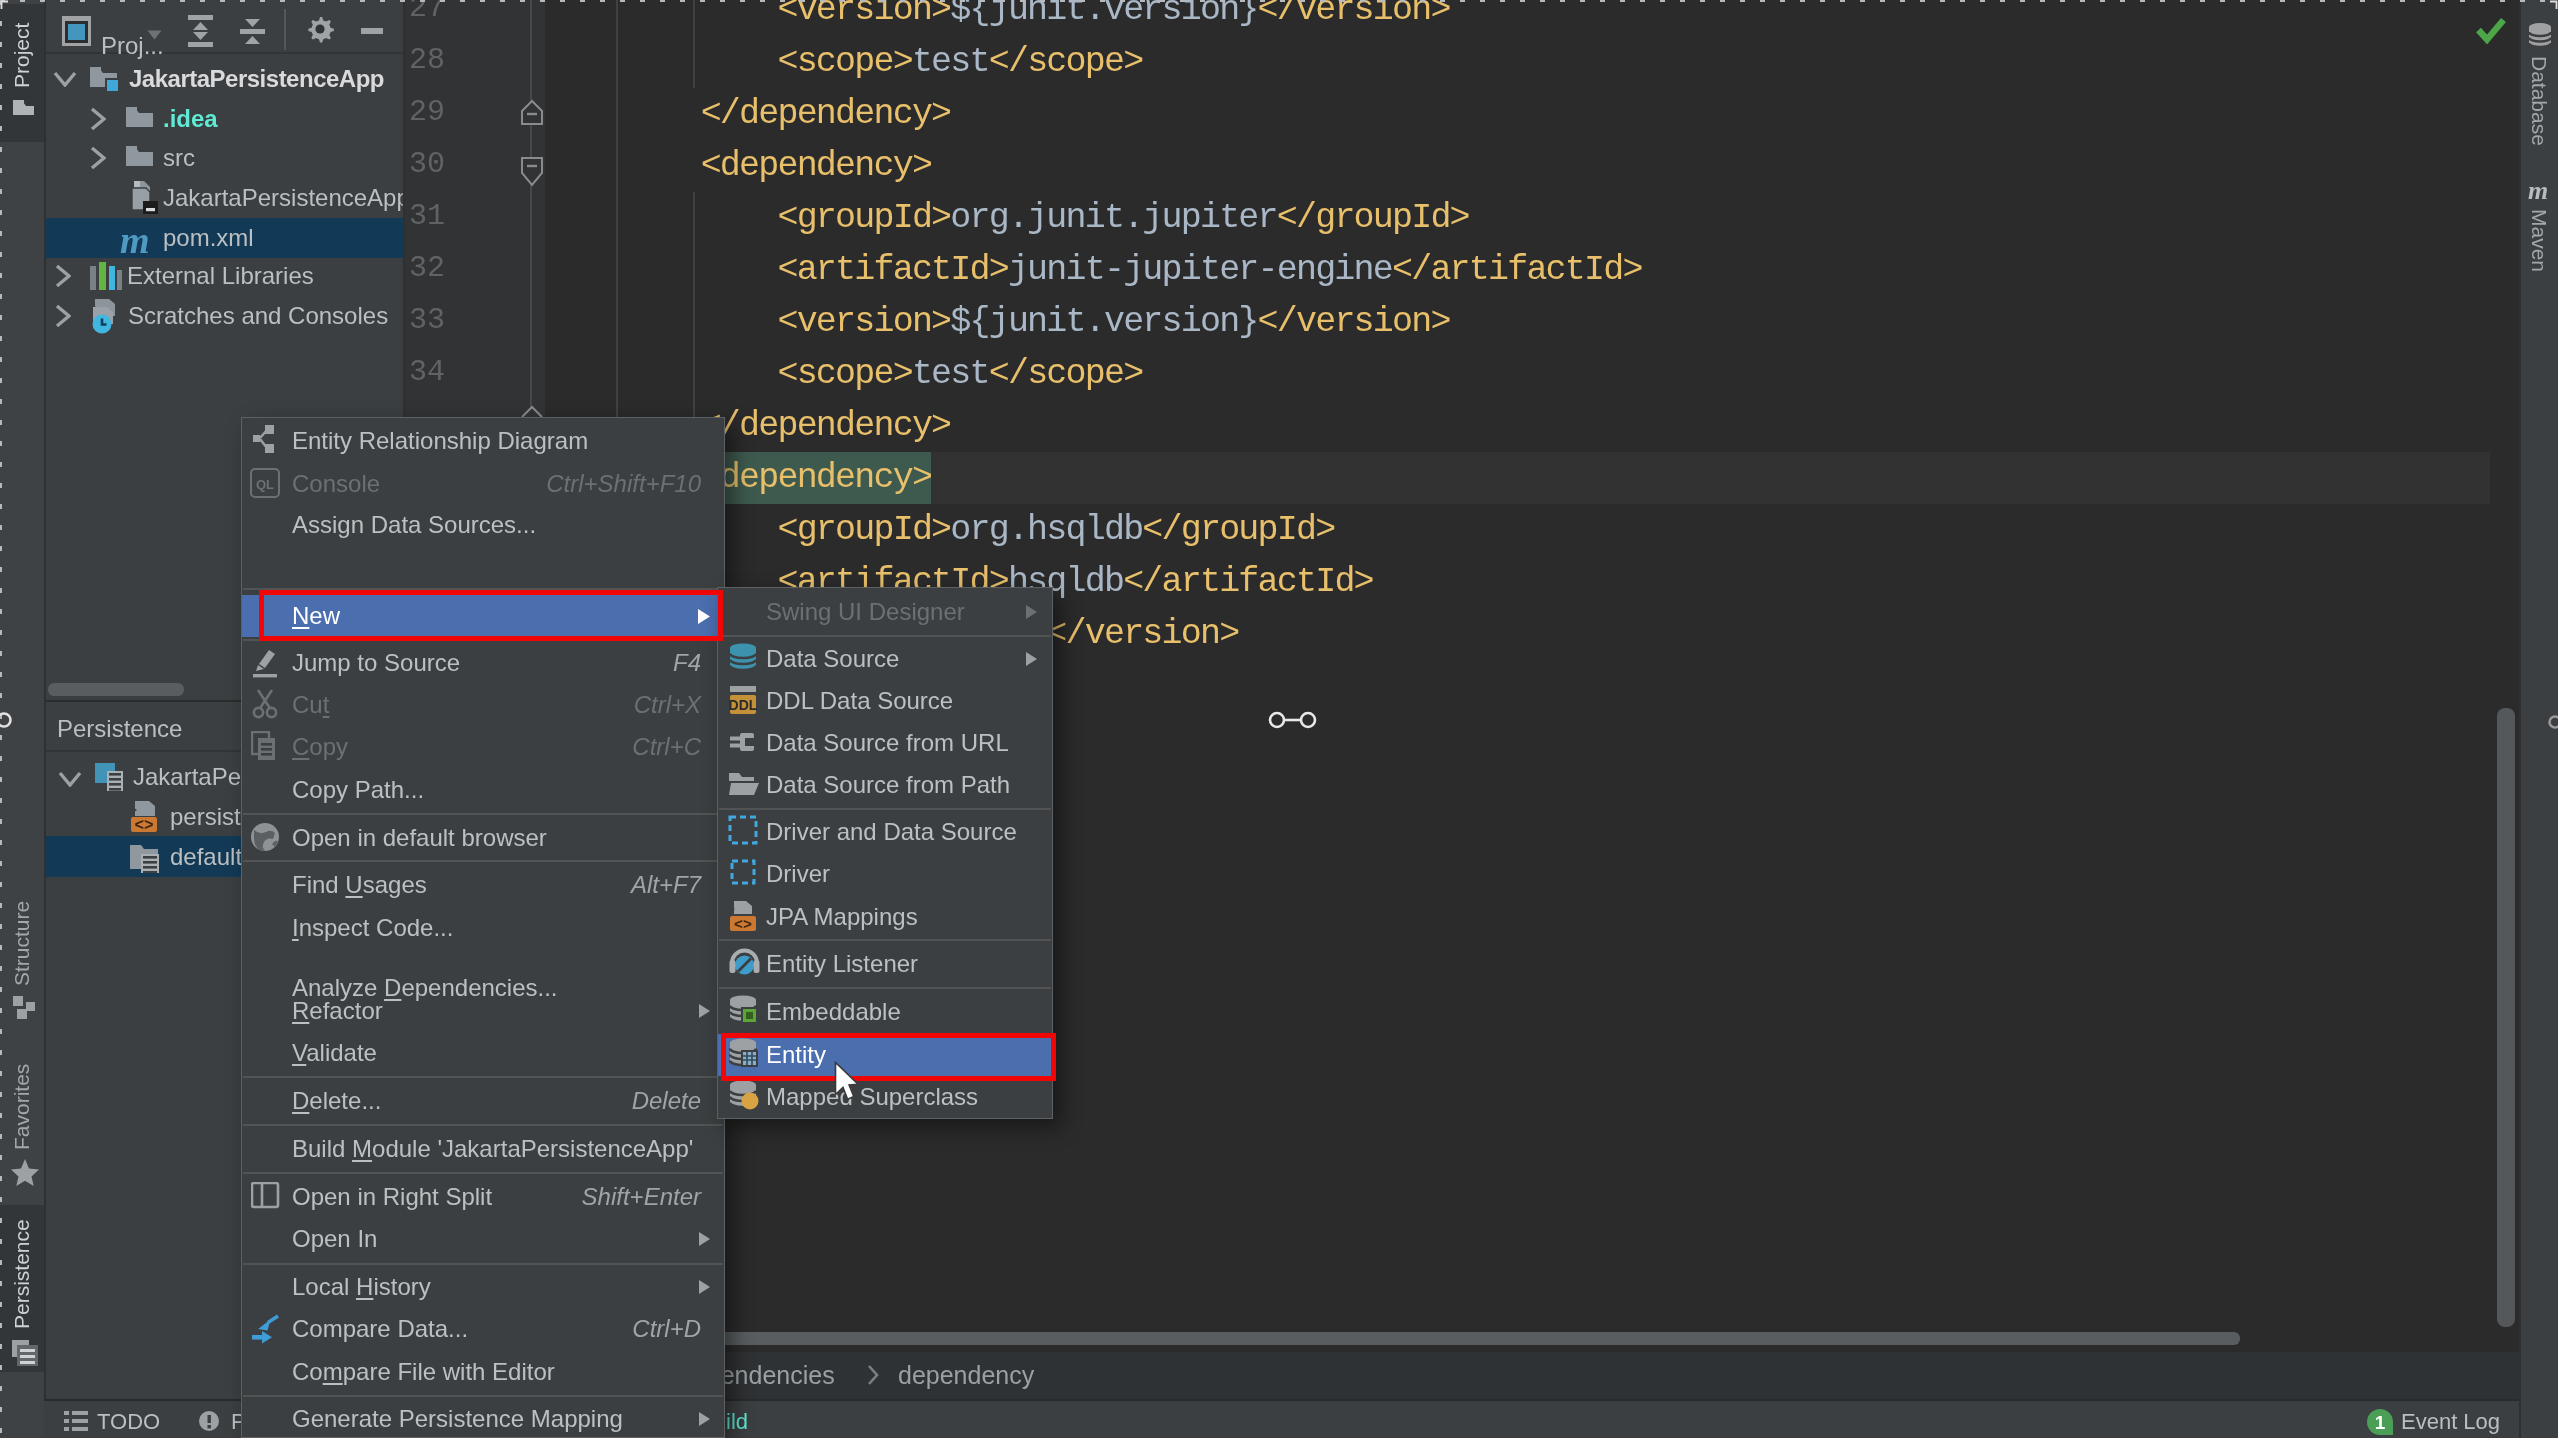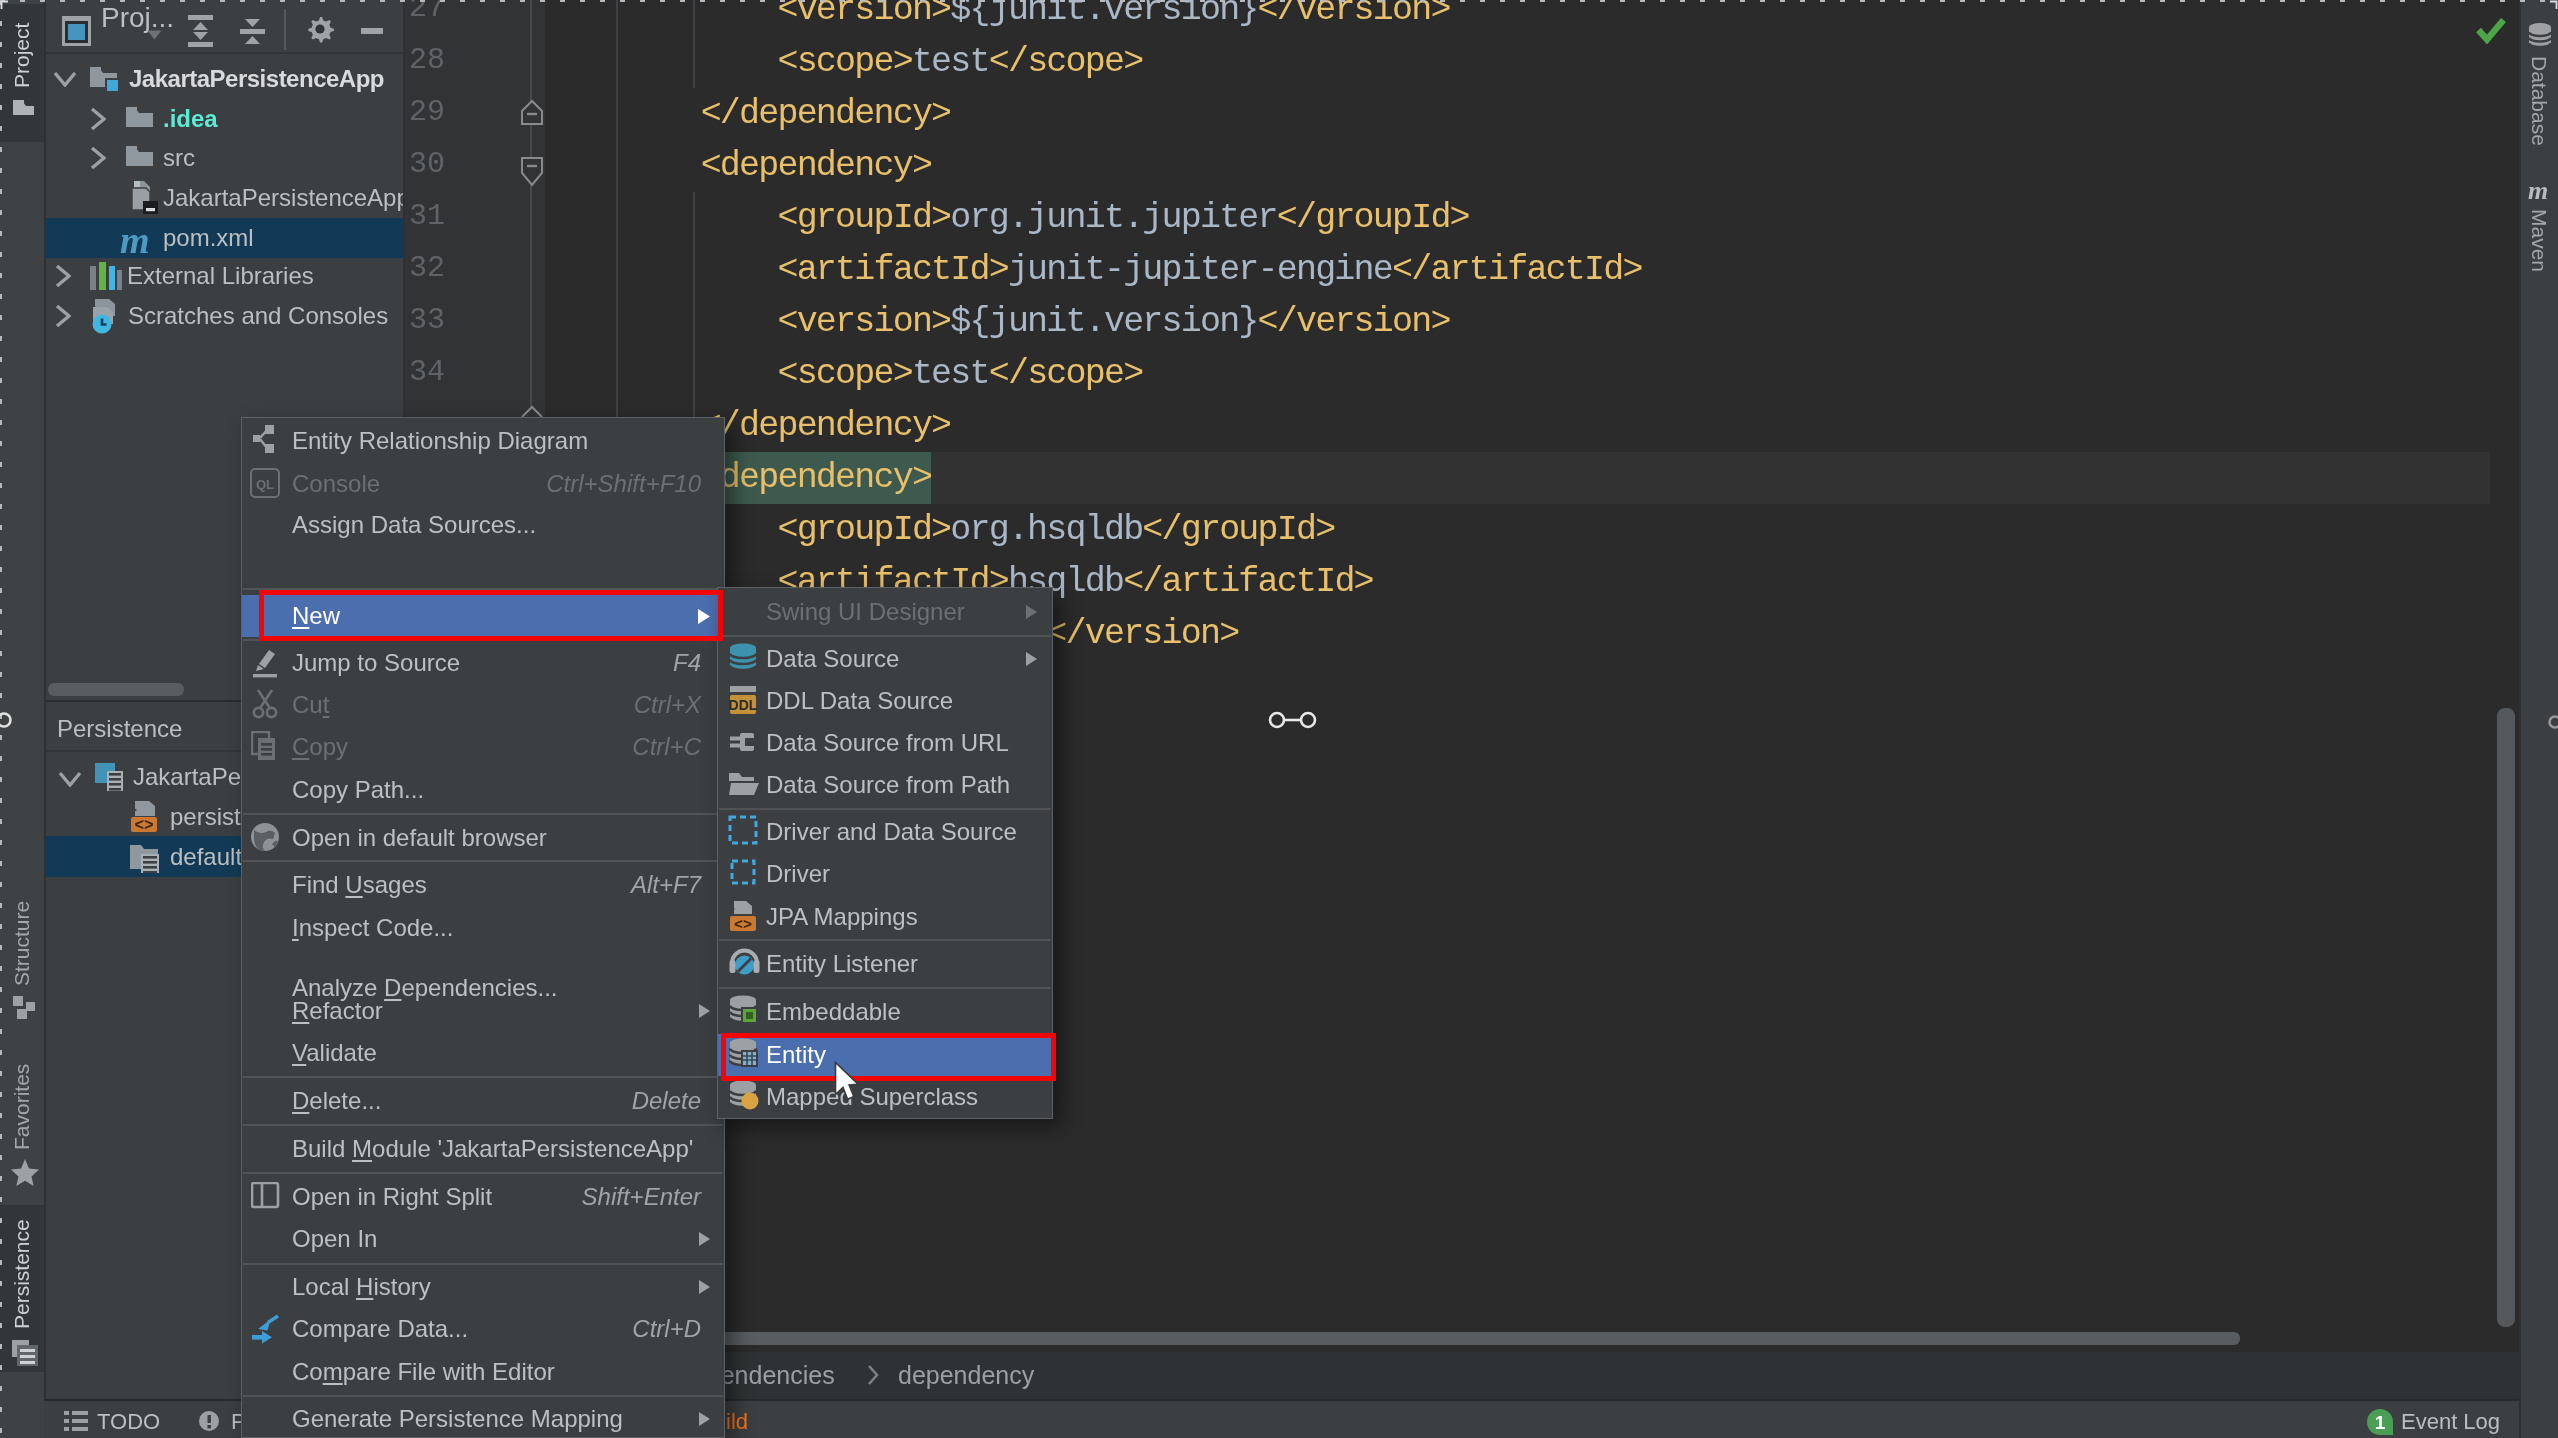--- a/index.html
+++ b/index.html
@@ -90,35 +90,35 @@
     <rect x="0" y="17" width="5" height="4" fill="#9da1a4"></rect>
     <rect x="8" y="17" width="16" height="4" fill="#9da1a4"></rect>
   </svg>
 <div class="abs" style="left:97px;top:1409px;font-size:22px;color:#bcbfc1">TODO</div>
 <svg class="abs" style="left:198px;top:1410px" width="22" height="22" viewBox="0 0 22 22">
     <circle cx="11" cy="11" r="10" fill="#9da1a4"></circle>
     <rect x="9.5" y="5" width="3.4" height="8" fill="#3c3f41"></rect>
     <rect x="9.5" y="15" width="3.4" height="3.4" fill="#3c3f41"></rect>
   </svg>
 <div class="abs" style="left:231px;top:1409px;font-size:22px;color:#bcbfc1">Pro</div>
-<div class="abs" style="left:726px;top:1409px;font-size:22px;color:#f97316">ild</div>
+<div class="abs" style="left:726px;top:1409px;font-size:22px;color:#5eead4">ild</div>
 <svg class="abs" style="left:2366px;top:1408px" width="28" height="28" viewBox="0 0 28 28">
     <path d="M14 27 A13 13 0 1 1 27 14 L27 27 Z" fill="#4a9e55"></path>
     <text x="14" y="21" font-size="19" font-weight="bold" fill="#fff" text-anchor="middle" font-family="Liberation Sans">1</text>
   </svg>
 <div class="abs" style="left:2401px;top:1409px;font-size:22px;color:#bcbfc1">Event Log</div>
 <div class="abs" style="left:44px;top:0;width:361px;height:700px;background:#3c3f41"></div>
 <div class="abs" style="left:403px;top:0;width:2px;height:1352px;background:#2e3032"></div>
 <div class="abs" style="left:44px;top:0;width:359px;height:54px;background:#3c3f41;border-bottom:2px solid #323537"></div>
 <svg class="abs" style="left:62px;top:16px" width="30" height="31" viewBox="0 0 30 31">
     <rect x="0" y="0" width="29" height="30" fill="#9fa3a6"></rect>
     <rect x="3" y="5" width="23" height="22" fill="#2b2d2e"></rect>
     <rect x="6" y="8" width="17" height="16" fill="#4596be"></rect>
   </svg>
-<div class="abs" style="left:101px;top:2px;font-size:28px;color:#bcbfc1">Proj...</div>
+<div class="abs" style="left:101px;top:32px;font-size:24px;color:#bcbfc1">Proj...</div>
 <svg class="abs" style="left:146px;top:29px" width="17" height="12" viewBox="0 0 17 12">
     <path d="M1.5 1.5 L8.5 10.5 L15.5 1.5 Z" fill="#6f7274"></path>
   </svg>
 <svg class="abs" style="left:187px;top:15px" width="27" height="32" viewBox="0 0 27 32">
     <rect x="1" y="0" width="25" height="5" fill="#9fa3a6"></rect>
     <rect x="1" y="27" width="25" height="5" fill="#9fa3a6"></rect>
     <path d="M13.5 7 L21 15 L6 15 Z" fill="#9fa3a6"></path>
     <path d="M13.5 25 L6 17 L21 17 Z" fill="#9fa3a6"></path>
   </svg>
 <svg class="abs" style="left:239px;top:15px" width="27" height="32" viewBox="0 0 27 32">

